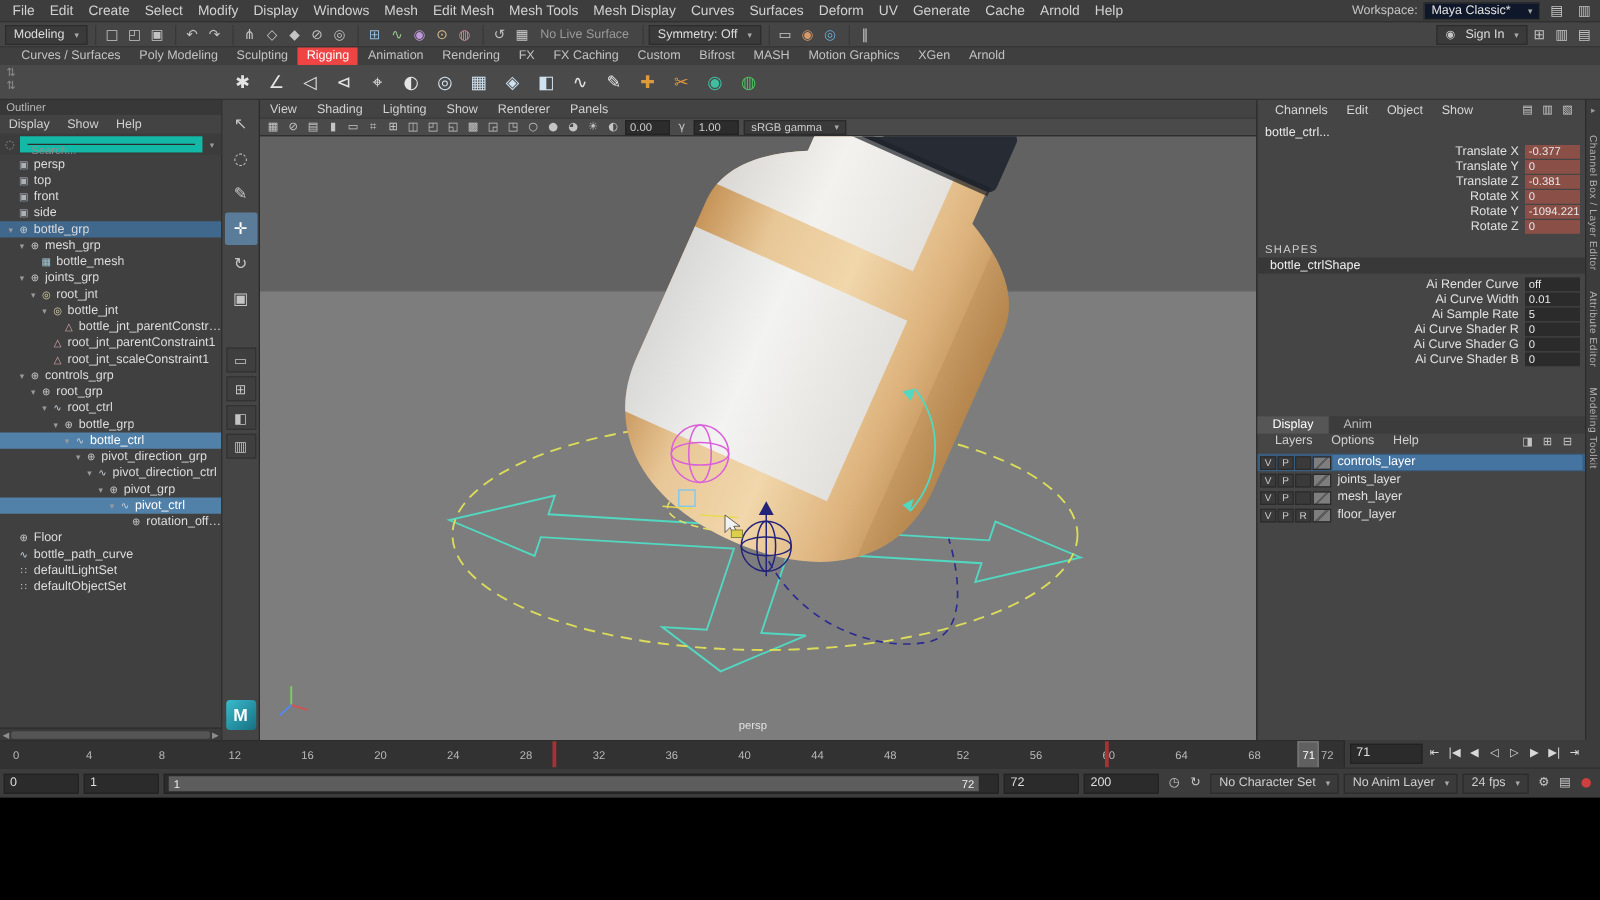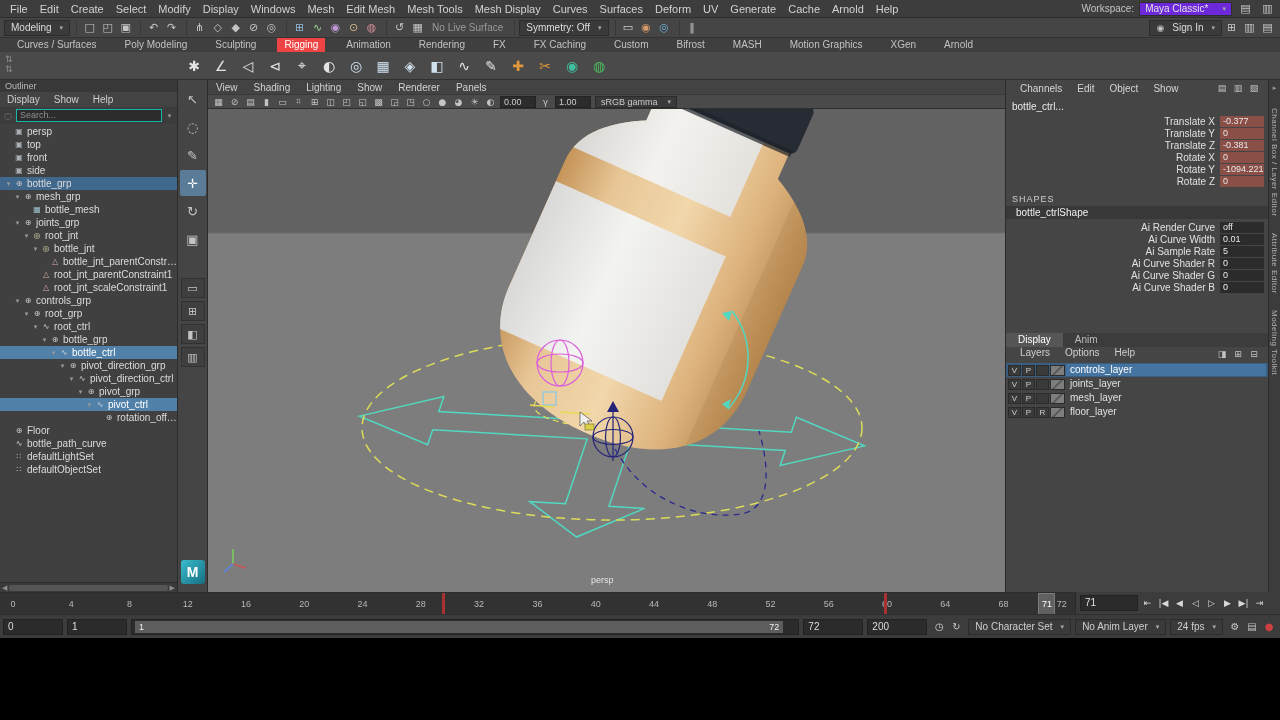--- a/index.html
+++ b/index.html
@@ -7,47 +7,47 @@
   body{font-family:"Liberation Sans","DejaVu Sans",sans-serif;}
   #stage{position:relative;width:1280px;height:638px;background:#3c3c3c;color:#cccccc;overflow:hidden;}
   .abs{position:absolute;}
   .gbox{display:inline-flex;align-items:center;justify-content:center;font-family:"DejaVu Sans",sans-serif;color:#c4c4c4;flex:none;}
 
   
   #menubar{left:0;top:0;width:1280px;height:18px;background:#3d3d3d;border-bottom:1px solid #2d2d2d;display:flex;align-items:center;font-size:11px;color:#d2d2d2;padding-left:4px;}
   .menu-items{display:flex;align-items:center;height:100%;}
   .menu-item{padding:0 6px;white-space:nowrap;}
   #mb-right{margin-left:auto;display:flex;align-items:center;gap:5px;padding-right:4px;font-size:10px;color:#c4c4c4;}
-  .ws-box{background:#6d28d9;border:1px solid #2e2e2e;height:14px;display:flex;align-items:center;gap:14px;padding:0 5px;color:#e2e2e2;}
+  .ws-box{background:#0f172a;border:1px solid #2e2e2e;height:14px;display:flex;align-items:center;gap:14px;padding:0 5px;color:#e2e2e2;}
   .dd-arrow{font-size:7px;color:#aaa;font-family:"DejaVu Sans",sans-serif;}
 
   
   #statusline{left:0;top:18px;width:1280px;height:20px;background:#454545;border-bottom:1px solid #323232;display:flex;align-items:center;gap:1px;font-size:10px;padding:0 4px;}
   .sl-dd{background:#3a3a3a;border:1px solid #2c2c2c;height:16px;display:flex;align-items:center;gap:8px;padding:0 6px;color:#ddd;}
   .divider{width:6px;height:16px;border-right:1px solid #383838;margin-right:3px;flex:none;}
   .sl-ic{width:17px;height:17px;font-size:11px;}
   .sl-text{color:#9a9a9a;padding:0 5px;white-space:nowrap;}
   .iconrow{display:flex;align-items:center;gap:1px;}
 
   
-  #shelf-tabs{left:0;top:38px;width:1280px;height:14px;background:#3f3f3f;display:flex;align-items:stretch;font-size:10px;color:#c2c2c2;padding-left:10px;gap:14px;}
+  #shelf-tabs{left:0;top:38px;width:1280px;height:14px;background:#3f3f3f;display:flex;align-items:stretch;font-size:10px;color:#c2c2c2;padding-left:10px;gap:1px;}
   .shelf-tab{padding:0 7px;line-height:14px;white-space:nowrap;}
   .shelf-tab.active{background:#ef4444;color:#ffffff;}
   #shelf{left:0;top:52px;width:1280px;height:28px;background:#4a4a4a;border-bottom:1px solid #303030;display:flex;align-items:center;gap:3px;padding-left:182px;position:absolute;}
   .shelf-handle{position:absolute;left:5px;top:2px;font-size:9px;color:#8d8d8d;font-family:"DejaVu Sans",sans-serif;}
   .shelf-ic{width:24px;height:24px;font-size:14px;}
 
   
   #outliner{left:0;top:80px;width:178px;height:512px;background:#404040;border-right:1px solid #2b2b2b;display:flex;flex-direction:column;}
   .panel-title{font-size:9px;color:#b8b8b8;padding:1px 5px;background:#383838;flex:none;}
   .ol-menus{display:flex;font-size:10px;color:#d0d0d0;height:15px;align-items:center;background:#434343;flex:none;}
   .ol-menus span{padding:0 7px;}
   .ol-search{display:flex;align-items:center;height:17px;padding:1px 2px;gap:2px;background:#3c3c3c;flex:none;}
   .search-ic{width:12px;font-size:9px;color:#999;}
-  .search-field{flex:1;background:#2c2c2c;border:1px solid #14b8a6;color:#8f8f8f;font-size:9px;height:13px;line-height:11px;padding:0 3px;}
+  .search-field{flex:1;background:#2c2c2c;border:6px solid #14b8a6;color:#8f8f8f;font-size:9px;height:13px;line-height:11px;padding:0 3px;}
   .search-dd{width:11px;font-size:7px;color:#999;text-align:center;}
   .ol-tree{flex:1;overflow:hidden;padding-top:1px;}
   .ol-row{display:flex;align-items:center;height:13px;font-size:10px;color:#dcdcdc;white-space:nowrap;}
   .ol-row .tw{width:9px;font-size:7px;color:#9a9a9a;text-align:center;flex:none;font-family:"DejaVu Sans",sans-serif;}
   .ol-row .oicon{width:12px;font-size:8px;text-align:center;flex:none;font-family:"DejaVu Sans",sans-serif;}
   .ol-row .lbl{margin-left:2px;overflow:hidden;text-overflow:ellipsis;}
   .ol-row.soft{background:#40678c;}
   .ol-row.sel{background:#5180a8;color:#fff;}
   .ol-scroll{height:10px;background:#3a3a3a;border-top:1px solid #2d2d2d;display:flex;align-items:center;justify-content:space-between;padding:0 2px;font-size:7px;color:#8d8d8d;flex:none;font-family:"DejaVu Sans",sans-serif;}
   .ol-thumb{flex:1;height:6px;background:#555;margin:0 2px;border-radius:2px;}

